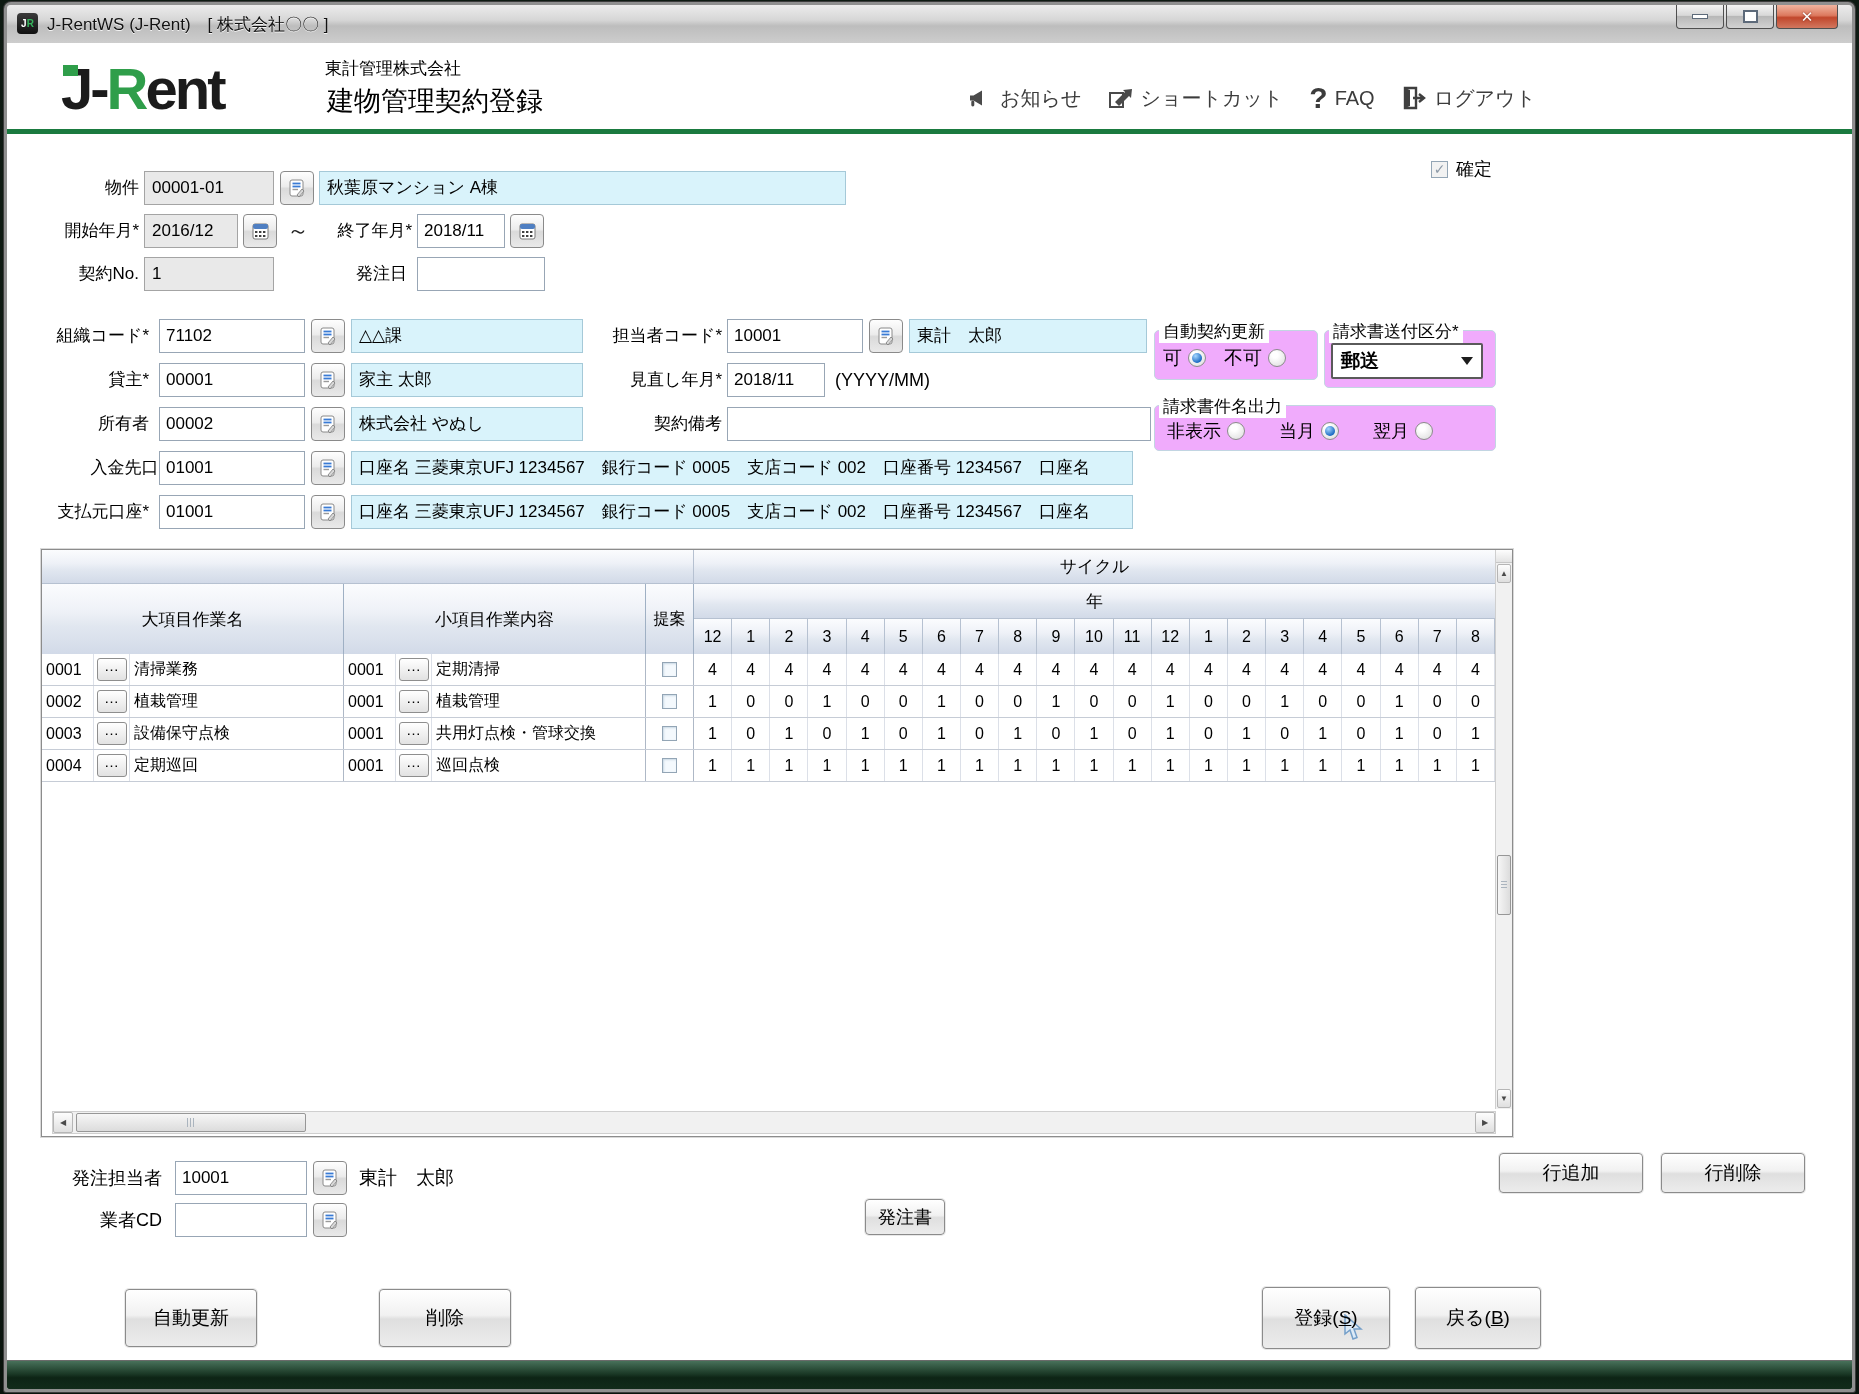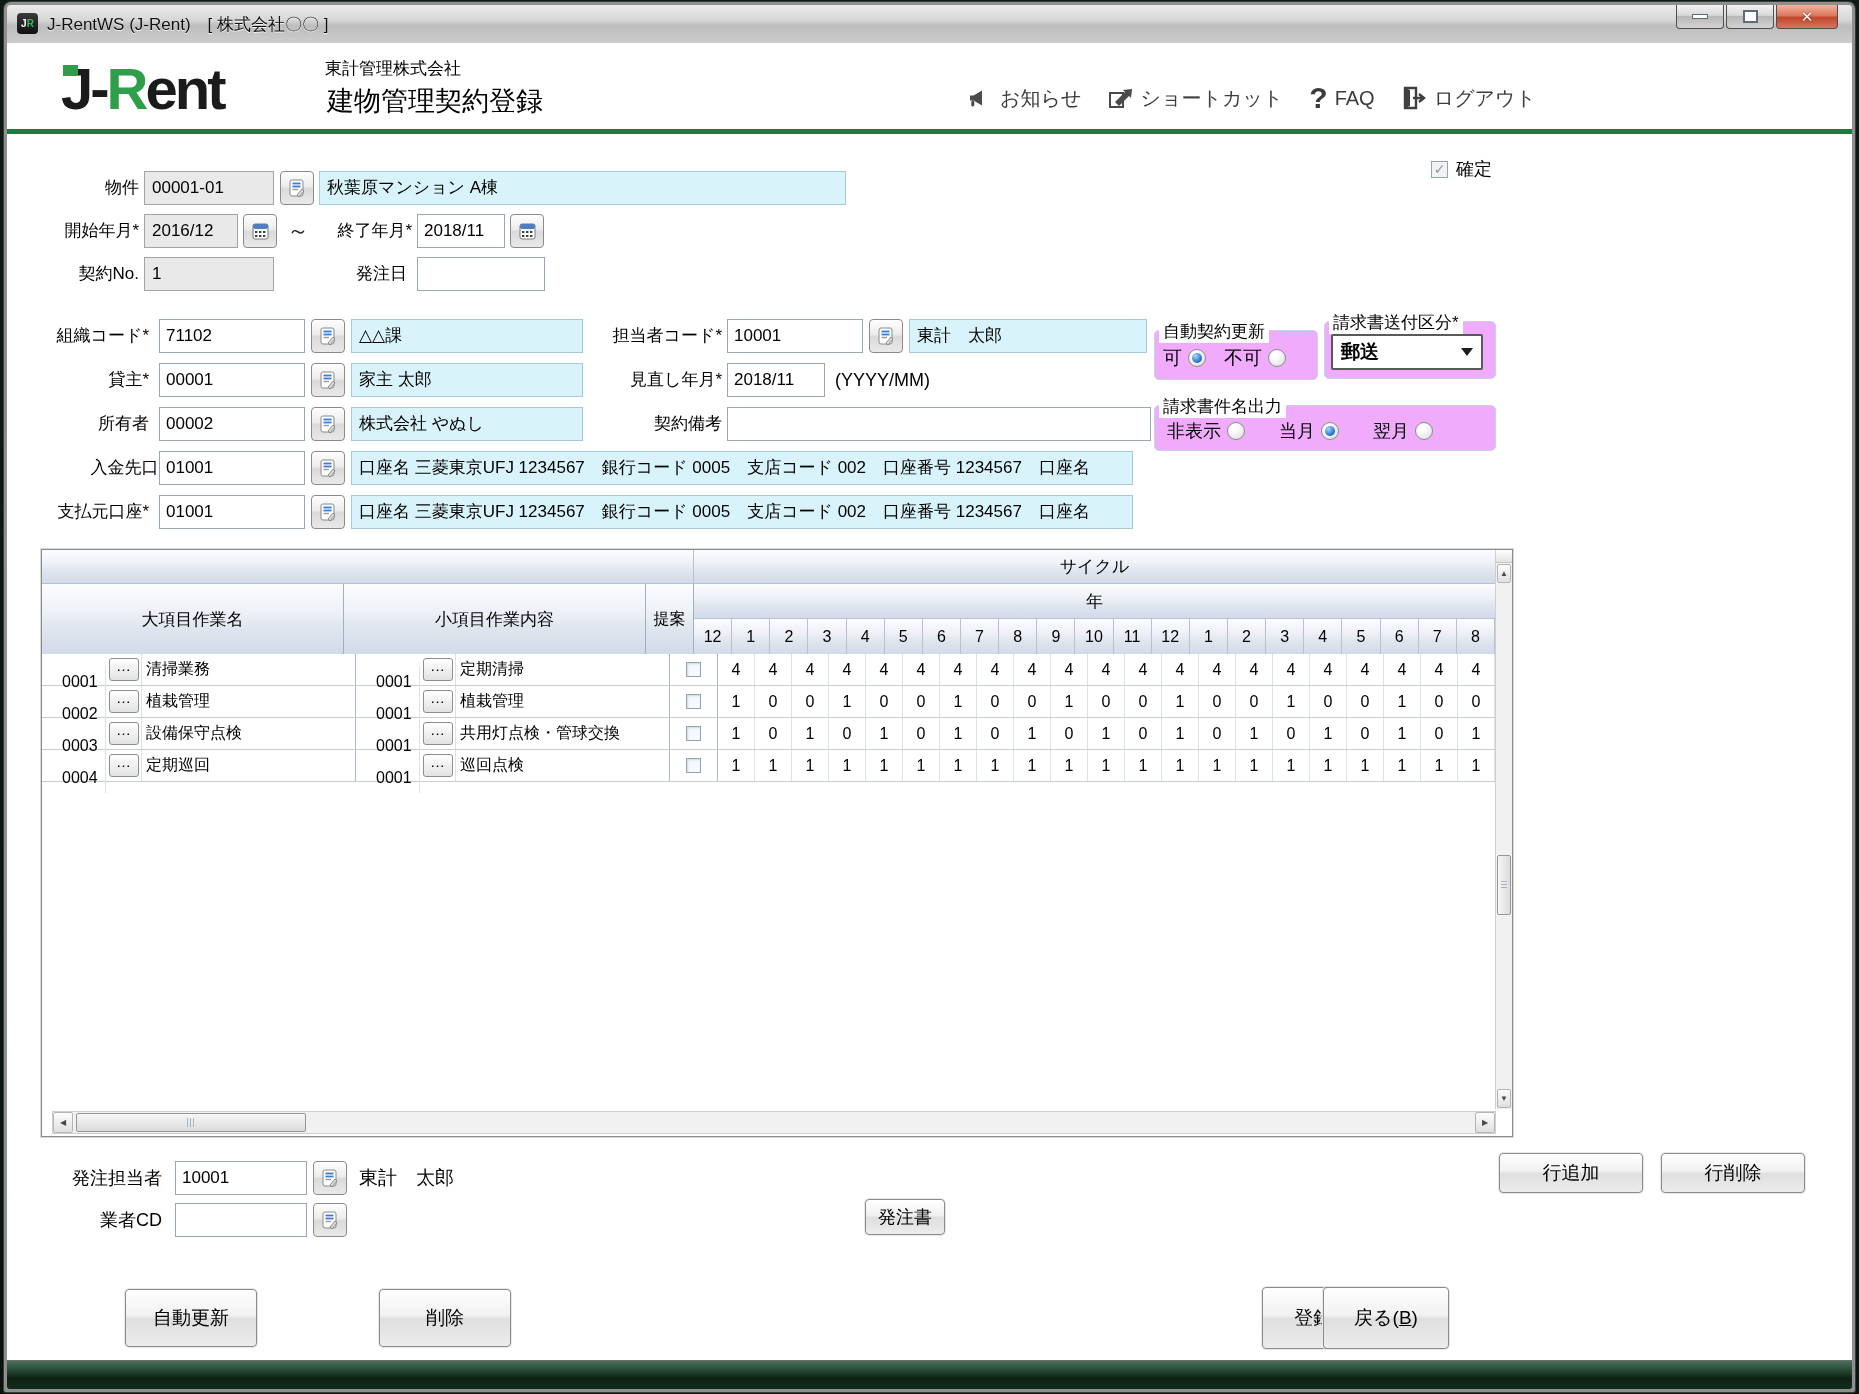--- a/index.html
+++ b/index.html
@@ -79,21 +79,21 @@
   .hdr-major{width:302px;border-right:1px solid #9fb0c4;}
   .hdr-minor{width:302px;border-right:1px solid #9fb0c4;}
   .hdr-prop{width:48px;border-right:1px solid #9fb0c4;font-size:16px;}
   .hdr-right{flex:1;display:flex;flex-direction:column;margin-right:17px;}
   .hdr-year{height:35px;border-bottom:1px solid #b6c1d1;}
   .hdr-months{height:35px;display:flex;}
   .month-cell{flex:1;border-right:1px solid #b6c1d1;font-size:16px;}
   .grid-body{position:absolute;left:0;top:104px;right:17px;bottom:28px;background:#fff;}
   .grow{display:flex;height:31px;border-bottom:1px solid #c6ccd6;background:#fff;}
   .cell{box-sizing:border-box;display:flex;align-items:center;height:100%;font-size:16px;color:#000;}
-  .c-code{width:64px;padding-left:20px;border-right:1px solid #dcе0e8;border-right:1px solid #dce0e8;margin-top:12px;}
+  .c-code{width:52px;padding-left:4px;border-right:1px solid #dcе0e8;border-right:1px solid #dce0e8;}
   .c-btn{width:36px;justify-content:center;border-right:1px solid #dce0e8;}
   .c-name{width:214px;padding-left:4px;border-right:1px solid #aeb8c6;white-space:nowrap;overflow:hidden;}
   .c-prop{width:48px;justify-content:center;border-right:1px solid #aeb8c6;}
   .vals{flex:1;display:flex;height:100%;}
   .c-val{flex:1;justify-content:center;border-right:1px solid #dce0e8;}
   .dots{width:30px;height:23px;border:1px solid #8e8e8e;border-radius:3px;font-family:inherit;
     background:linear-gradient(#ffffff,#e2e2e2);font-size:15px;line-height:10px;padding:0 0 8px 0;}
   .pchk{width:15px;height:15px;box-sizing:border-box;border:1px solid #93a5b5;background:#f4f9fd;box-shadow:inset 1px 1px 2px #c9d8e4;}
   
   .vscroll{position:absolute;top:0;right:0;width:17px;height:559px;background:#f1f1f1;border-left:1px solid #cfcfcf;box-sizing:border-box;}
@@ -333,21 +333,21 @@
               <span>可</span>
               <span class="radio sel"></span>
             </span>
         <span class="opt">
               <span>不可</span>
               <span class="radio"></span>
             </span>
       </div>
     </div>
 
-    <div class="grp" style="left:1317px;top:278px;width:172px;height:58px;">
+    <div class="grp" style="left:1317px;top:287px;width:172px;height:58px;">
       <span class="grp-title">請求書送付区分*</span>
       <div class="combo" style="left:6px;top:12px;width:152px;height:36px;">
         <span>郵送</span>
         <span class="combo-arrow">
               <span class="tri-dn"></span>
             </span>
       </div>
     </div>
 
     <div class="grp" style="left:1147px;top:362px;width:342px;height:46px;">
@@ -611,21 +611,21 @@
     <button class="btn" style="left:372px;top:1246px;width:132px;height:58px;">削除</button>
 
     <button class="btn" style="left:1255px;top:1244px;width:128px;height:62px;">
       <span class="cursor-ico">
             <svg width="24" height="28" viewBox="0 0 24 28">
               <path d="M2 1 L2 20 L7 16 L10 25 L14 23.5 L11 15 L18 15 Z" fill="#dcebf8" stroke="#6f9cc8" stroke-width="1.5"></path>
             </svg>
           </span>
       <span style="position:relative;"><span>登録(</span><u>S</u><span>)</span></span>
     </button>
-    <button class="btn" style="left:1316px;top:1244px;width:126px;height:62px;">
+    <button class="btn" style="left:1408px;top:1244px;width:126px;height:62px;">
       <span><span>戻る(</span><u>B</u><span>)</span></span>
     </button>
 
   </div>
 
   <div class="statusbar"></div>
 
 </div>
 </div>
 

